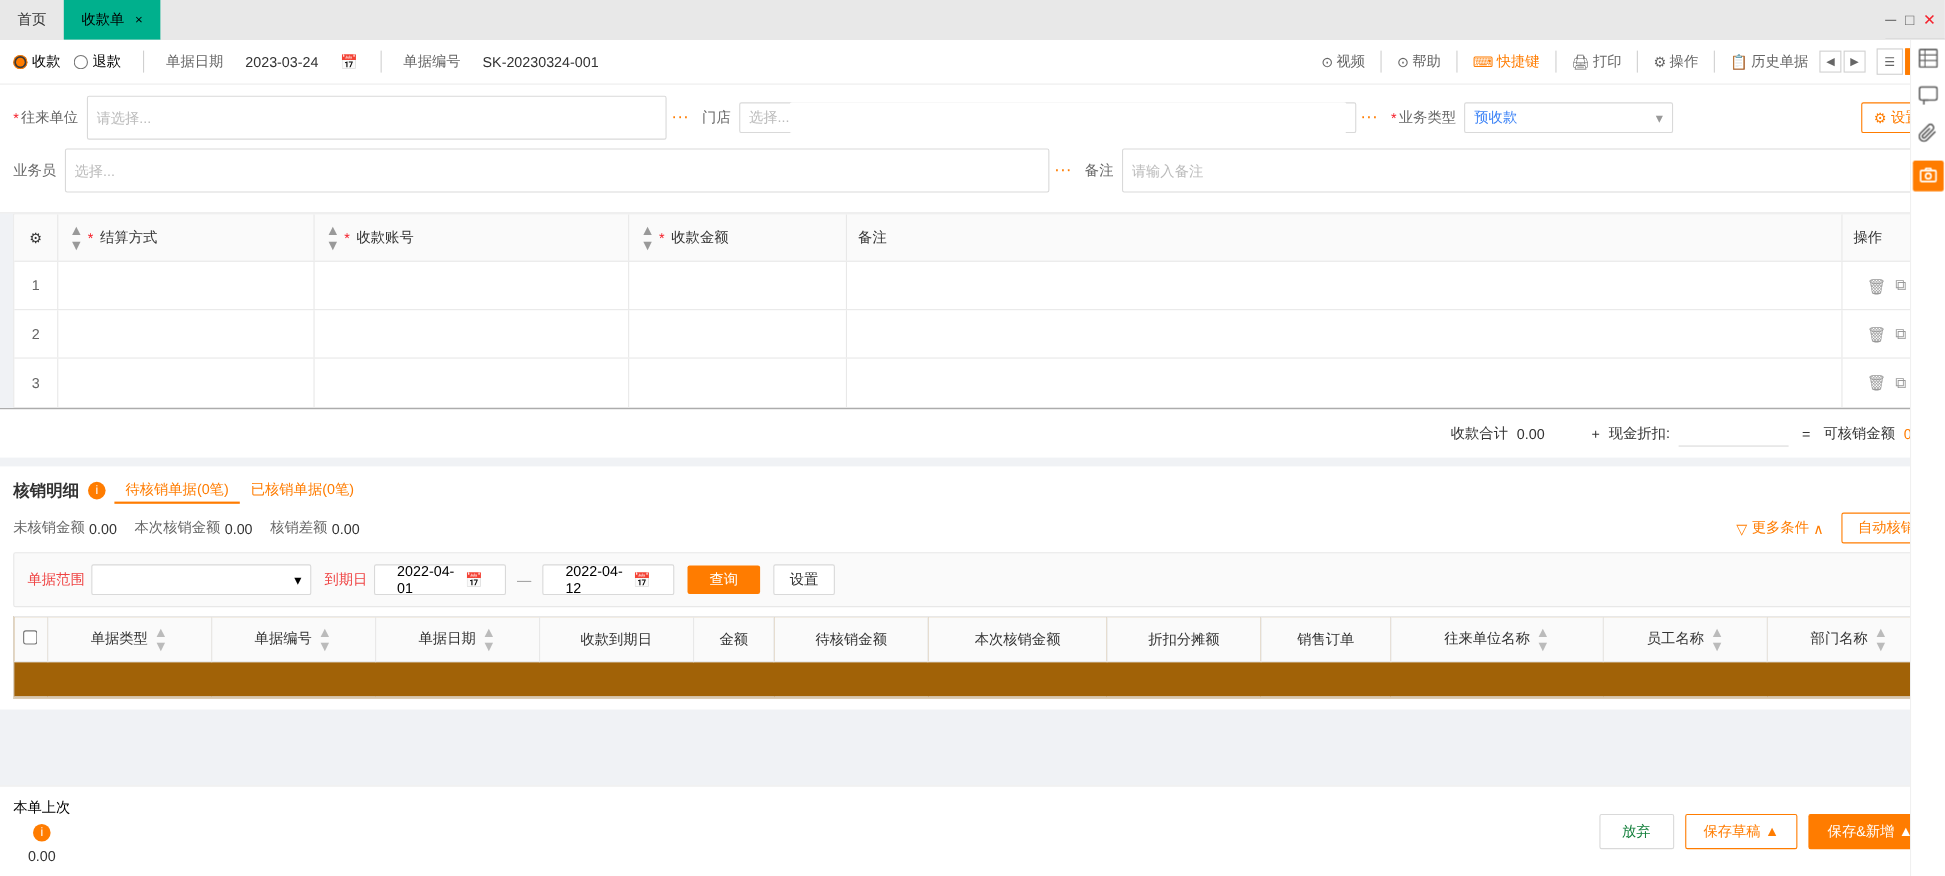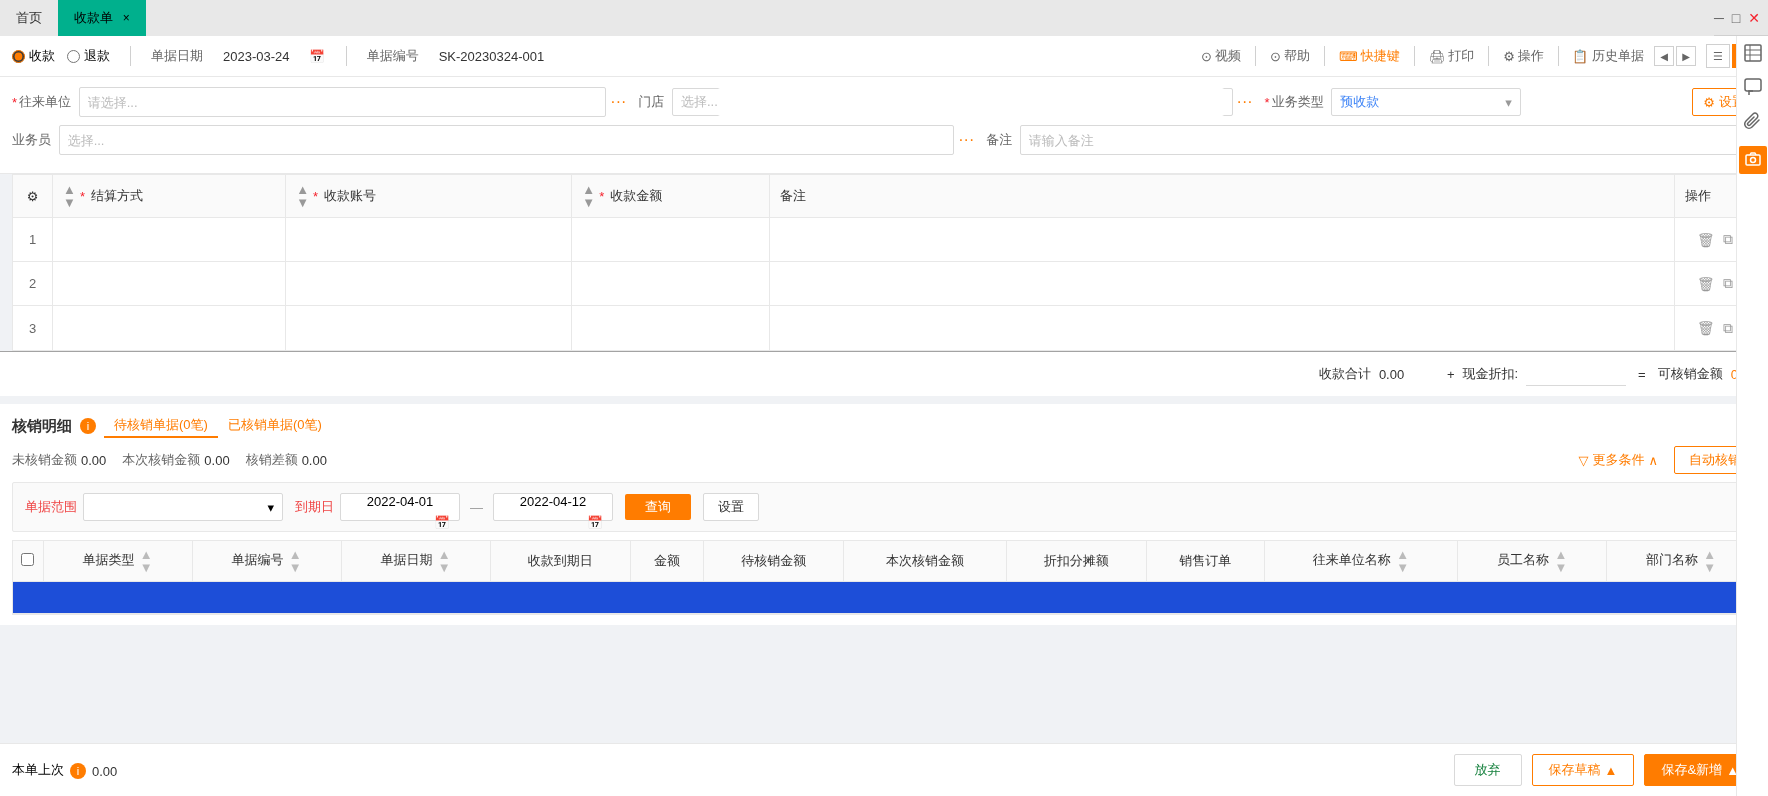--- a/index.html
+++ b/index.html
@@ -29,21 +29,21 @@
     .nav-arrow { width: 20px; height: 20px; border: 1px solid #d0d0d0; display: flex; align-items: center; justify-content: center; cursor: pointer; font-size: 10px; color: #666; }
     .view-icons { display: flex; gap: 2px; }
     .view-icon { width: 24px; height: 24px; border: 1px solid #d0d0d0; display: flex; align-items: center; justify-content: center; cursor: pointer; color: #666; font-size: 11px; }
     .view-icon.active { background: #ff7c00; color: #fff; border-color: #ff7c00; }
 
     
     .form-area { padding: 10px 12px; background: #fff; border-bottom: 1px solid #e8e8e8; }
     .form-row { display: flex; align-items: center; gap: 0; margin-bottom: 8px; }
     .form-field { display: flex; align-items: center; flex: 1; }
     .required { color: #f5222d; margin-right: 2px; }
-    .form-input { flex: 1; border: 1px solid #d9d9d9; height: 30px; padding: 0 8px; color: #a21caf; outline: none; border-radius: 2px; }
+    .form-input { flex: 1; border: 1px solid #d9d9d9; height: 40px; padding: 0 8px; color: #a21caf; outline: none; border-radius: 2px; }
     .form-input::placeholder { color: #bbb; }
     .more-btn { color: #ff7c00; cursor: pointer; margin-left: 4px; font-size: 16px; line-height: 1; }
     .select-field { display: flex; align-items: center; border: 1px solid #d9d9d9; height: 28px; padding: 0 8px; flex: 1; cursor: pointer; background: #fff; color: #bbb; border-radius: 2px; }
     .select-field .arrow { margin-left: auto; color: #999; }
     .select-display { color: #3b82f6; }
     .settings-btn { display: flex; align-items: center; gap: 4px; padding: 4px 10px; border: 1px solid #ff7c00; color: #ff7c00; cursor: pointer; border-radius: 2px; white-space: nowrap; }
 
     
     .table-wrap { background: #fff; border: 1px solid #e8e8e8; margin: 0 12px 0 12px; }
     .table-header { display: flex; background: #fafafa; border-bottom: 1px solid #e8e8e8; }
@@ -90,37 +90,37 @@
     .stat-value { color: #333; }
     .more-conditions { display: flex; align-items: center; gap: 4px; color: #ff7c00; cursor: pointer; margin-left: auto; font-size: 13px; }
     .auto-btn { padding: 4px 14px; background: #fff; border: 1px solid #ff7c00; color: #ff7c00; cursor: pointer; border-radius: 2px; white-space: nowrap; }
 
     
     .filter-row { display: flex; align-items: center; gap: 12px; padding: 8px 0; border: 1px solid #e8e8e8; padding: 10px 12px; background: #fafafa; border-radius: 2px; margin-bottom: 8px; }
     .filter-item { display: flex; align-items: center; gap: 6px; }
     .filter-label { color: #ef4444; white-space: nowrap; }
     .filter-select { display: flex; align-items: center; border: 1px solid #d9d9d9; height: 28px; padding: 0 8px; min-width: 200px; cursor: pointer; background: #fff; border-radius: 2px; }
     .filter-select .arrow { margin-left: auto; }
-    .filter-date { display: flex; align-items: center; border: 1px solid #d9d9d9; height: 28px; padding: 0 8px; width: 120px; cursor: pointer; background: #fff; border-radius: 2px; gap: 6px; flex-direction: column; }
+    .filter-date { display: flex; align-items: center; border: 1px solid #d9d9d9; height: 28px; padding: 0 20px; width: 120px; cursor: pointer; background: #fff; border-radius: 2px; gap: 6px; }
     .filter-date-sep { color: #999; margin: 0 4px; }
     .query-btn { padding: 4px 20px; background: #ff7c00; border: none; color: #fff; cursor: pointer; border-radius: 2px; white-space: nowrap; }
     .settings-btn2 { padding: 4px 14px; background: #fff; border: 1px solid #d9d9d9; color: #333; cursor: pointer; border-radius: 2px; white-space: nowrap; }
 
     
-    .bottom-table { background: #1d4ed8; border: 1px solid #e8e8e8; }
+    .bottom-table { background: #a16207; border: 1px solid #e8e8e8; }
     .bottom-table table { width: 100%; border-collapse: collapse; }
     .bottom-table th, .bottom-table td { border-bottom: 1px solid #e8e8e8; border-right: 1px solid #e8e8e8; padding: 7px 8px; font-size: 12px; color: #333; }
     .bottom-table th { background: #fafafa; font-weight: 500; }
     .bottom-table td:last-child, .bottom-table th:last-child { border-right: none; }
     .sort-arrows { display: inline-flex; flex-direction: column; font-size: 8px; line-height: 1; color: #bbb; margin-left: 2px; vertical-align: middle; }
     .checkbox-col { width: 30px; text-align: center; }
 
     
     .footer { display: flex; align-items: center; padding: 10px 12px; background: #fff; border-top: 1px solid #e8e8e8; position: fixed; bottom: 0; left: 0; right: 0; width: 1768px; }
-    .footer-left { display: flex; align-items: flex-end; gap: 6px; }
+    .footer-left { display: flex; align-items: center; gap: 6px; flex-direction: column; }
     .footer-right { margin-left: auto; display: flex; gap: 10px; }
     .discard-btn { padding: 6px 20px; border: 1px solid #d9d9d9; background: #fff; color: #15803d; cursor: pointer; border-radius: 2px; }
     .save-draft-btn { padding: 6px 16px; border: 1px solid #ff7c00; background: #fff; color: #ff7c00; cursor: pointer; border-radius: 2px; display: flex; align-items: center; gap: 4px; }
     .save-new-btn { padding: 6px 16px; background: #ff7c00; border: 1px solid #ff7c00; color: #fff; cursor: pointer; border-radius: 2px; display: flex; align-items: center; gap: 4px; }
 
     
     .right-sidebar { position: fixed; right: 0; top: 36px; bottom: 0; width: 32px; background: #fff; border-left: 1px solid #e8e8e8; display: flex; flex-direction: column; align-items: center; padding: 8px 0; gap: 16px; z-index: 10; }
     .sidebar-icon { color: #666; cursor: pointer; font-size: 16px; display: flex; flex-direction: column; align-items: center; }
     .sidebar-icon-orange { background: #ff7c00; color: #fff; width: 28px; height: 28px; display: flex; align-items: center; justify-content: center; cursor: pointer; border-radius: 2px; }
   </style>

